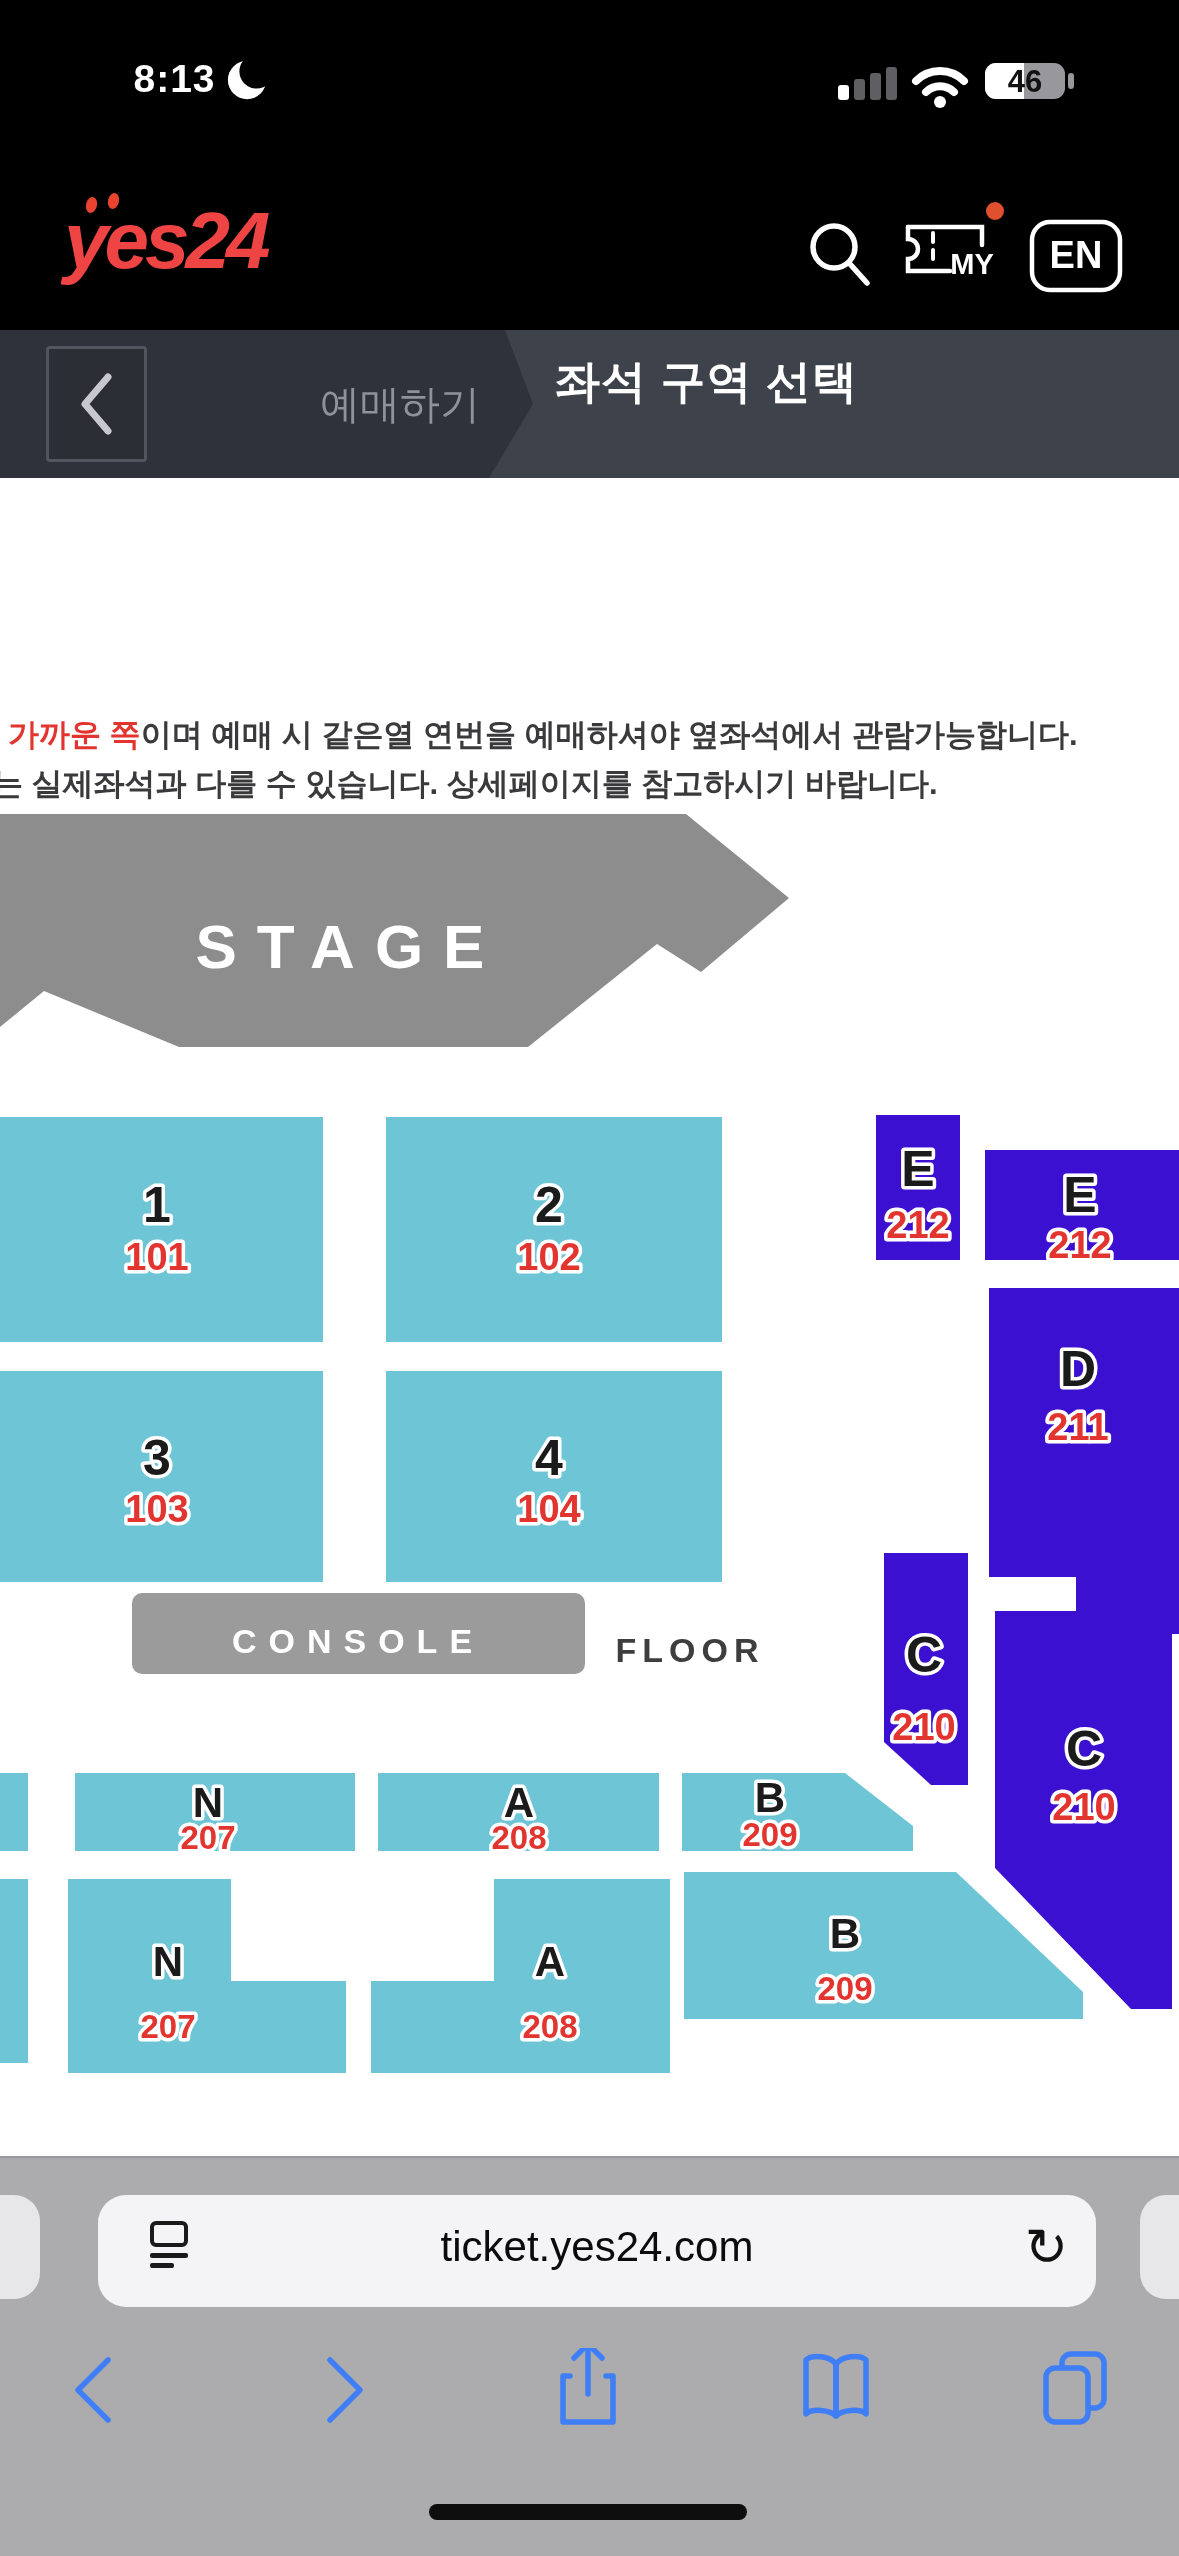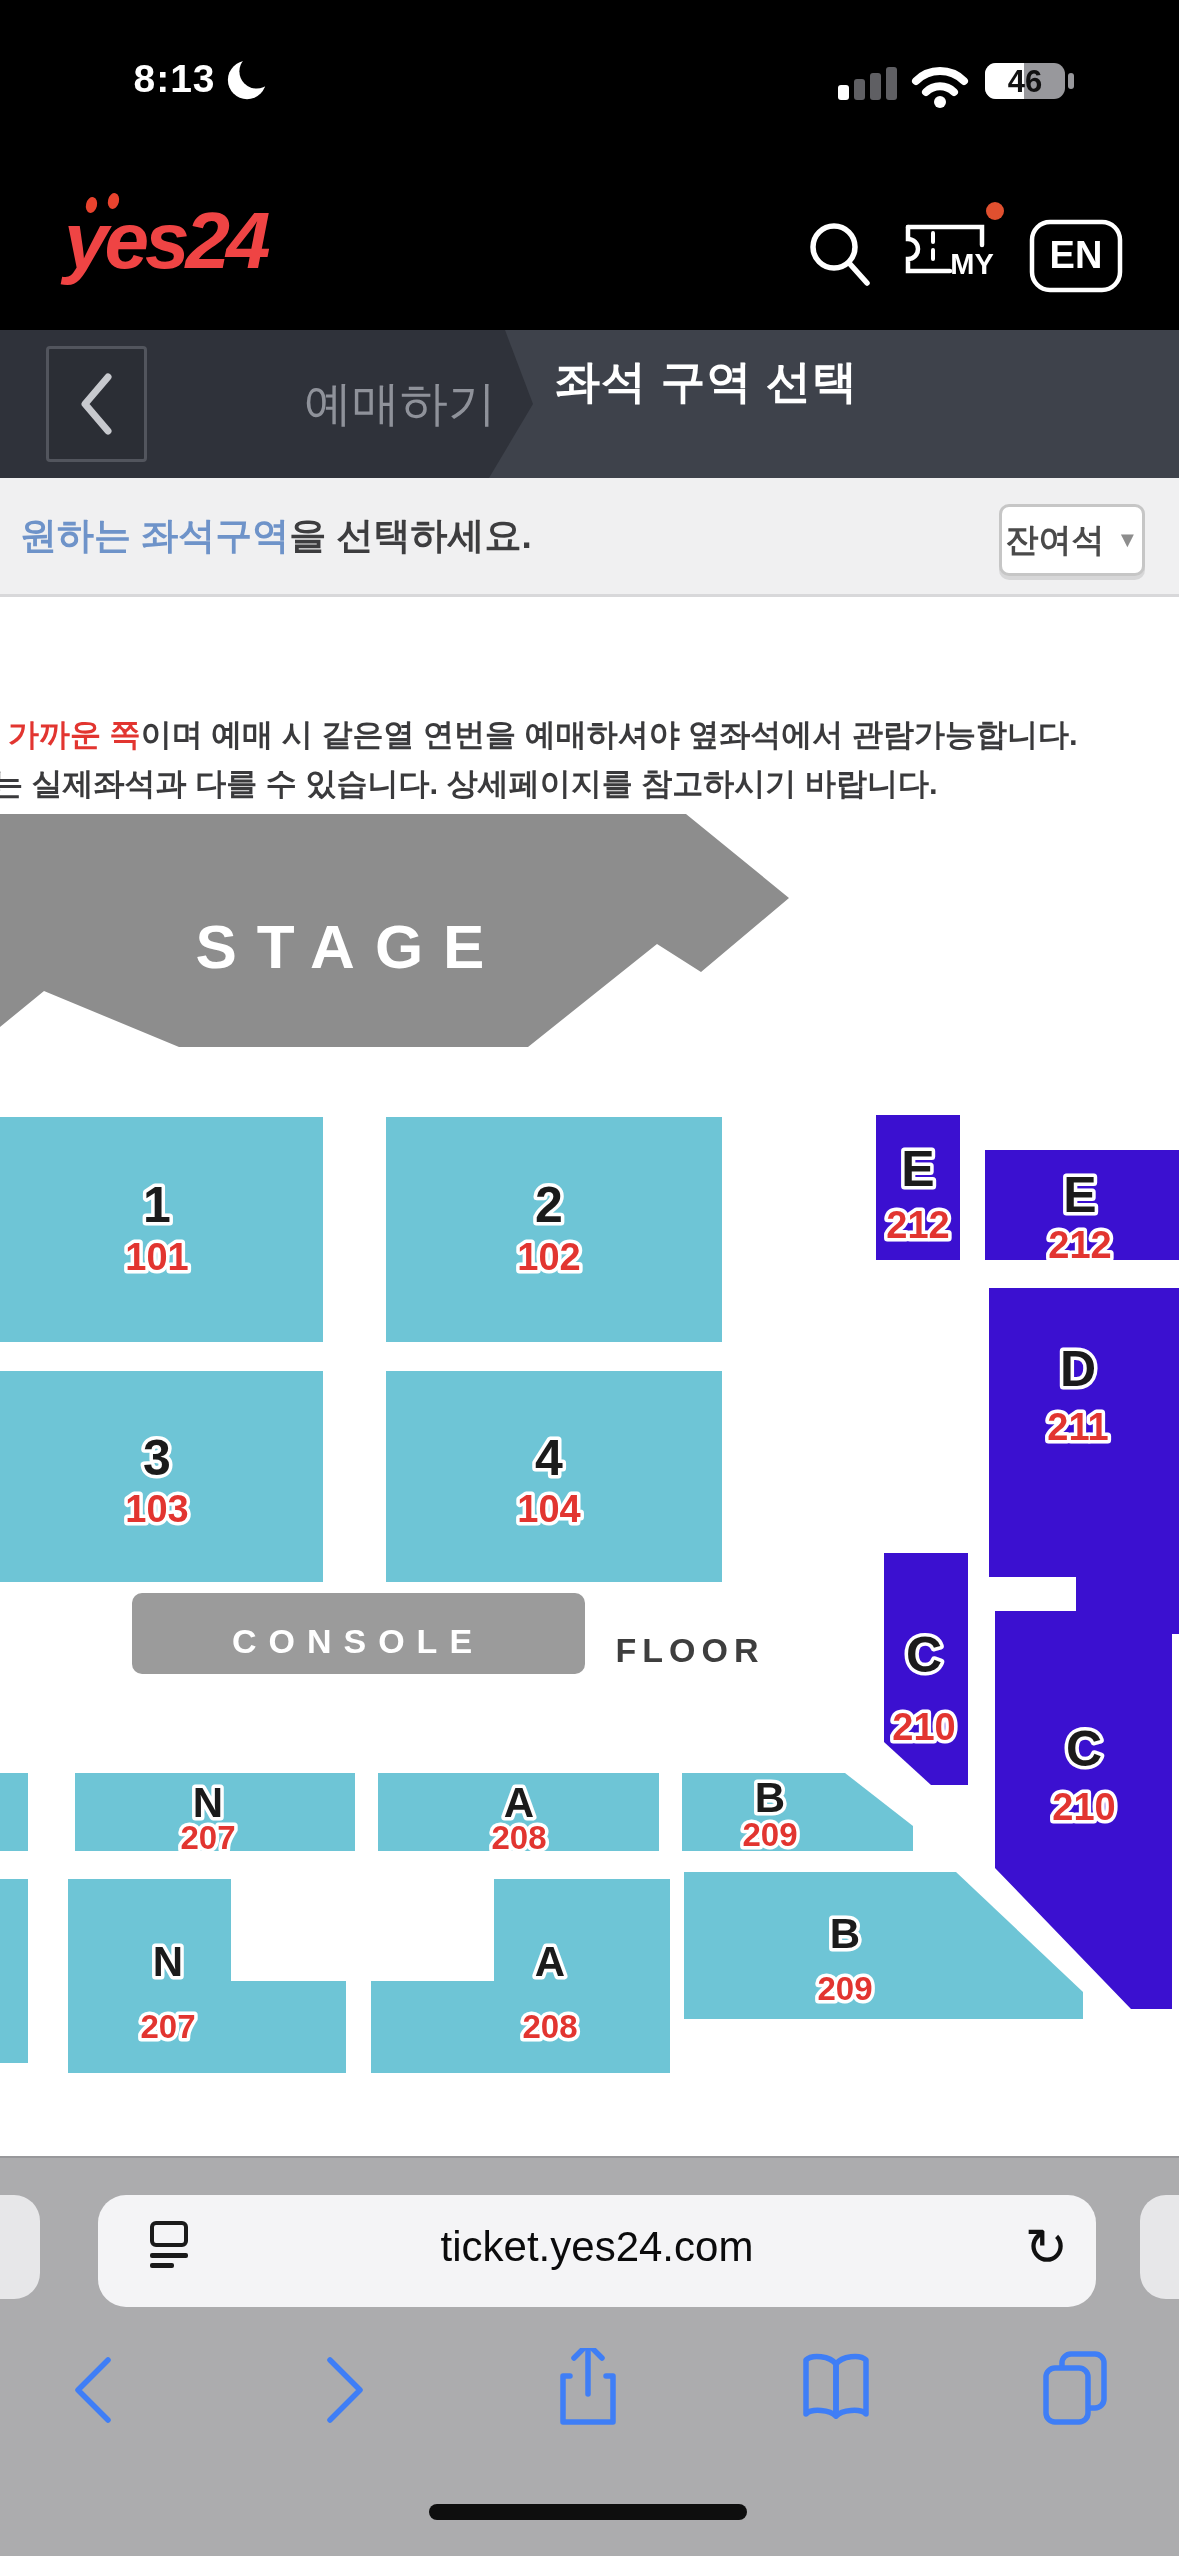--- a/index.html
+++ b/index.html
@@ -13,21 +13,21 @@
   #clock{left:92px;top:48px;width:220px;height:62px;display:flex;align-items:center;justify-content:center;gap:9px;}
   #clock .t{color:#fff;font-size:39px;font-weight:700;letter-spacing:1px;}
   #logo{left:64px;top:195px;color:#ef4444;font-size:80px;font-weight:900;font-style:italic;letter-spacing:-4px;}
   #logo .dot{position:absolute;width:11px;height:16px;border-radius:50%;background:#e8432e;transform:rotate(14deg);}
 
   
   #navbar{left:0;top:330px;width:1179px;height:148px;background:#3e424b;overflow:hidden;}
   #nav-back{left:46px;top:16px;width:95px;height:110px;background:#2b2e35;border:3px solid #52555d;border-radius:4px;
             display:flex;align-items:center;justify-content:center;}
   #nav-crumb{left:250px;top:0;width:300px;height:148px;display:flex;align-items:center;justify-content:center;
-             color:#8f929a;font-size:48px;}
+             color:#8f929a;font-size:40px;}
   #nav-title{left:555px;top:0;width:420px;height:104px;display:flex;align-items:center;
              color:#fff;font-size:45px;font-weight:700;letter-spacing:1px;}
 
   
   #subbar{left:0;top:478px;width:1179px;height:119px;background:#f0f0f1;border-bottom:3px solid #d8d8da;box-sizing:border-box;}
   #subtext{left:20px;top:0;height:116px;display:flex;align-items:center;font-size:37px;font-weight:700;color:#3d3d3f;}
   #subtext .hl{color:#6e93c9;}
   #filter-btn{left:999px;top:26px;width:146px;height:72px;background:#fff;border:3px solid #c6c6c6;border-radius:10px;
               box-sizing:border-box;box-shadow:0 4px 0 rgba(0,0,0,0.10);
               display:flex;align-items:center;justify-content:center;gap:12px;}
@@ -132,30 +132,20 @@
     </svg>
     <div id="nav-crumb" class="abs">예매하기</div>
     <div id="nav-title" class="abs">좌석 구역 선택</div>
     <div id="nav-back" class="abs">
       <svg width="44" height="70" viewBox="0 0 44 70">
         <polyline points="33,8 10,35 33,62" fill="none" stroke="#c7c9ce" stroke-width="7" stroke-linecap="round" stroke-linejoin="round"></polyline>
       </svg>
     </div>
   </div>
 
-  <div id="subbar" class="abs">
-    <div id="subtext" class="abs">
-      <span class="hl">원하는 좌석구역</span>
-        <span>을 선택하세요.</span>
-    </div>
-    <div id="filter-btn" class="abs">
-      <span class="lbl">잔여석</span>
-      <span class="arr">▼</span>
-    </div>
-  </div>
 
   <div id="notice1" class="abs notice"><span class="red">가까운 쪽</span><span>이며 예매 시 같은열 연번을 예매하셔야 옆좌석에서 관람가능합니다.</span></div>
   <div id="notice2" class="abs notice">는 실제좌석과 다를 수 있습니다. 상세페이지를 참고하시기 바랍니다.</div>
 
   <svg class="abs" style="left:0;top:597px;" width="1179" height="1559" viewBox="0 597 1179 1559">
 
     <g>
       <polygon points="0,814 686,814 789,898 701,972 657,944 528,1047 179,1047 44,991 0,1027" fill="#8d8d8d"></polygon>
       <text class="bigtxt" x="350" y="968" font-size="62" letter-spacing="20">STAGE</text>
     </g>

